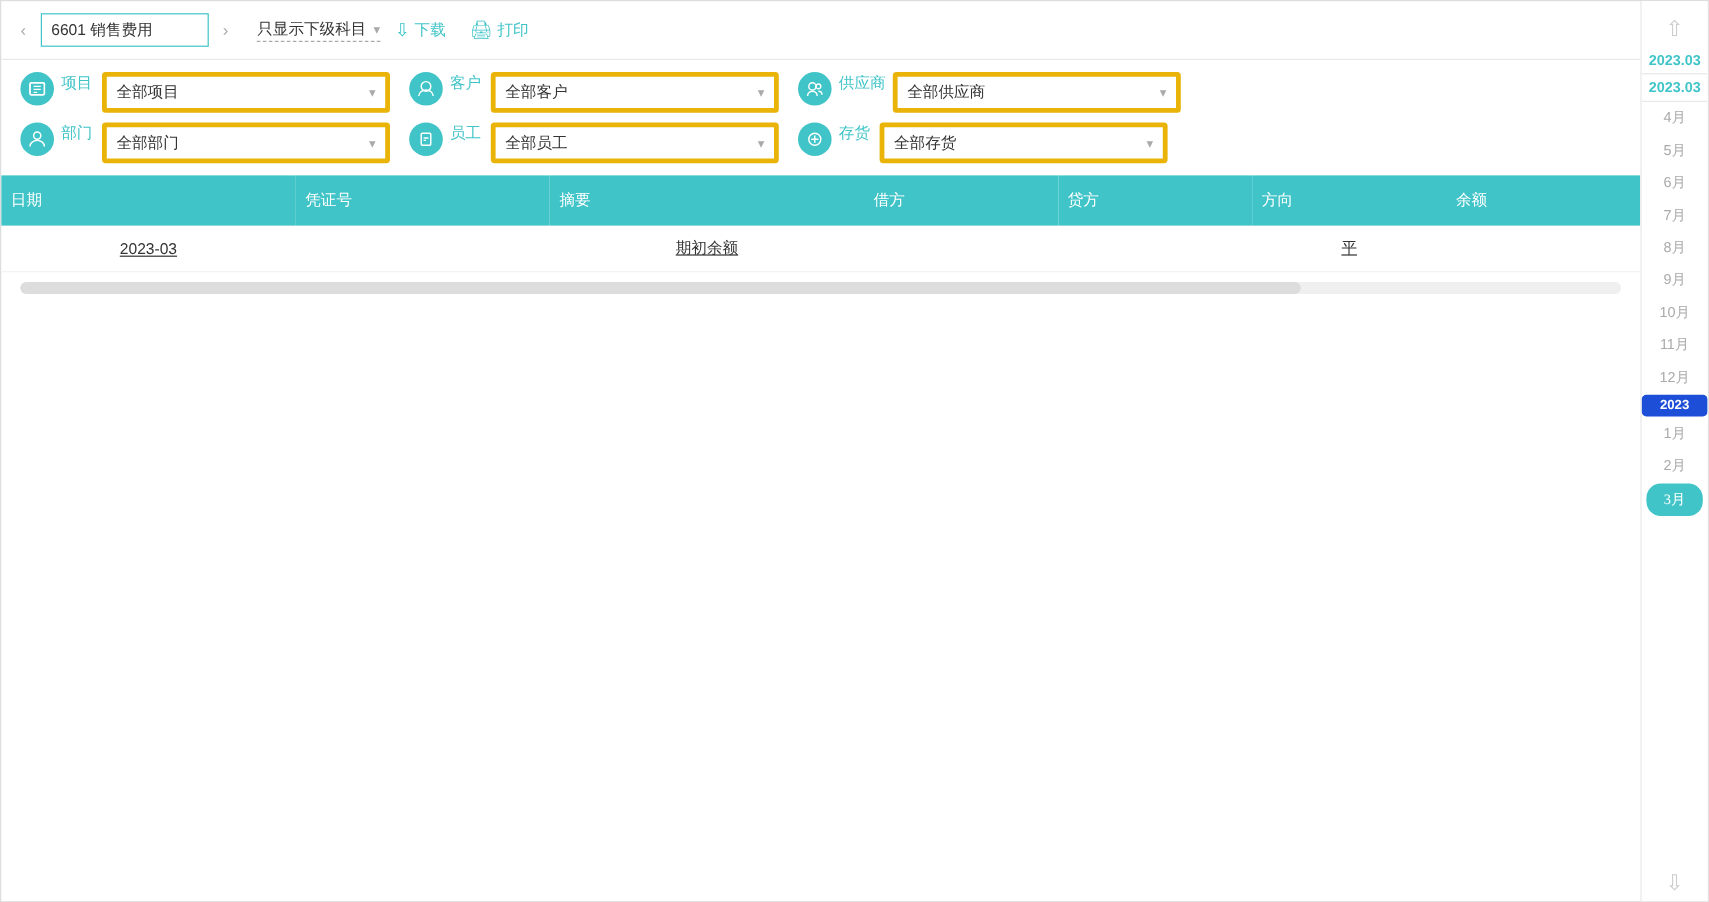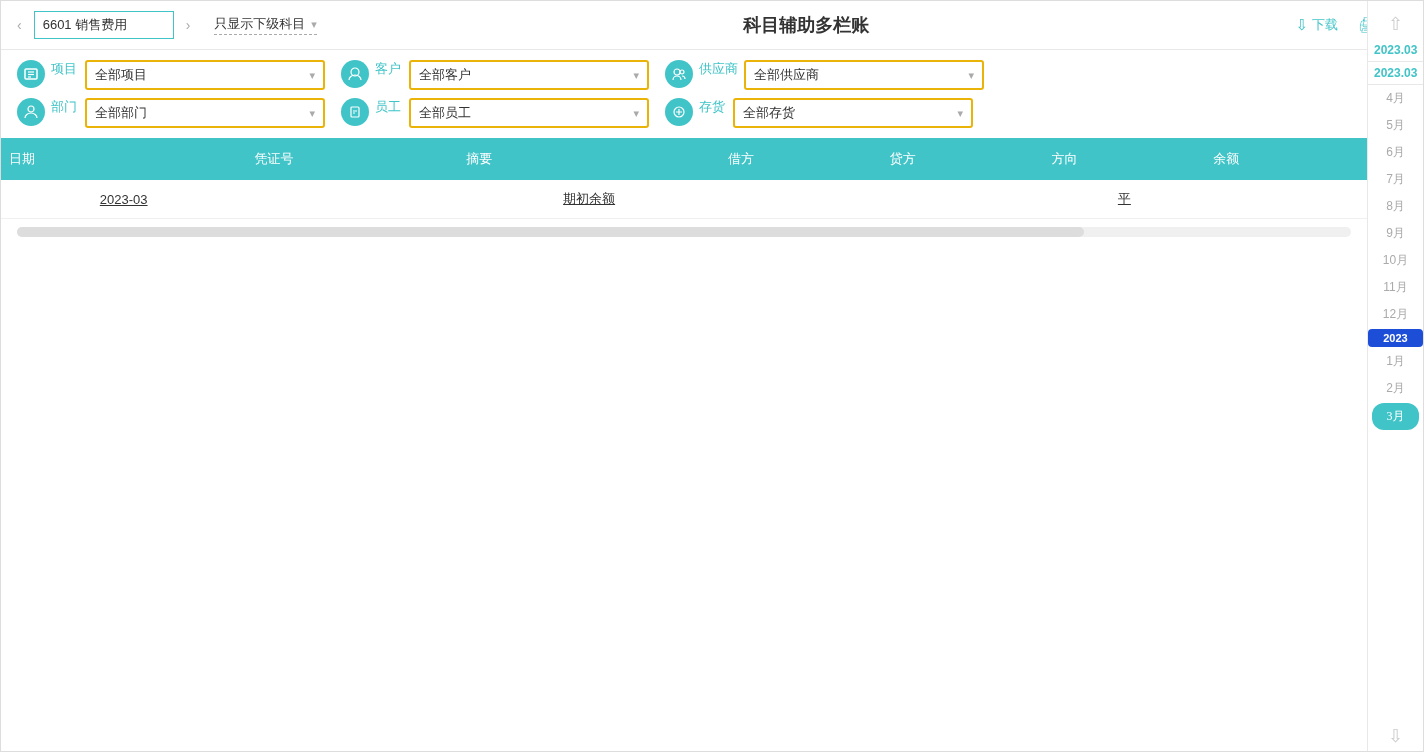--- a/index.html
+++ b/index.html
@@ -18,21 +18,21 @@
     .top-actions { display: flex; align-items: center; gap: 20px; }
     .top-action-btn { display: flex; align-items: center; gap: 4px; color: #40c4c8; cursor: pointer; font-size: 13px; }
     .close-btn { color: #aaa; cursor: pointer; font-size: 18px; position: absolute; right: 16px; top: 10px; }
 
     
     .filter-area { padding: 10px 16px; display: flex; flex-direction: column; gap: 8px; }
     .filter-row { display: flex; align-items: center; gap: 16px; }
     .filter-item { display: flex; gap: 6px; }
     .filter-icon { width: 28px; height: 28px; border-radius: 50%; background: #40c4c8; display: flex; align-items: center; justify-content: center; color: #fff; font-size: 14px; }
     .filter-label { color: #40c4c8; font-size: 13px; min-width: 28px; }
-    .filter-select { border: 2px solid #eab308; border-radius: 3px; padding: 4px 8px; font-size: 13px; color: #333; width: 240px; display: flex; align-items: center; justify-content: space-between; cursor: pointer; background: #fff; }
+    .filter-select { border: 4px solid #eab308; border-radius: 3px; padding: 4px 8px; font-size: 13px; color: #333; width: 240px; display: flex; align-items: center; justify-content: space-between; cursor: pointer; background: #fff; }
     .filter-select-arrow { color: #aaa; font-size: 11px; }
 
     
     .table-wrapper { padding: 0 0 0 0; overflow-x: auto; }
     .data-table { width: 100%; border-collapse: collapse; }
     .data-table thead tr { background: #40c4c8; color: #fff; }
     .data-table thead th { padding: 12px 8px; text-align: left; font-weight: normal; font-size: 13px; border: none; }
     .data-table tbody tr { border-bottom: 1px solid #f0f0f0; }
     .data-table tbody td { padding: 10px 8px; text-align: center; font-size: 13px; color: #333; text-decoration: underline; }
 
@@ -53,21 +53,20 @@
   <div class="top-bar">
     <span class="nav-arrow">‹</span>
     <div class="account-code-box">
       <span class="account-code">6601 销售费用</span>
     </div>
     <span class="nav-arrow">›</span>
     <div class="show-sub">
       <span>只显示下级科目</span>
       <span class="show-sub-arrow">▾</span>
     </div>
-    <div class="page-title">科目辅助多栏账</div>
     <div class="top-actions">
       <div class="top-action-btn">
         <span style="font-size:15px;">⇩</span>
         <span>下载</span>
       </div>
       <div class="top-action-btn">
         <span style="font-size:15px;">🖨</span>
         <span>打印</span>
       </div>
     </div>

